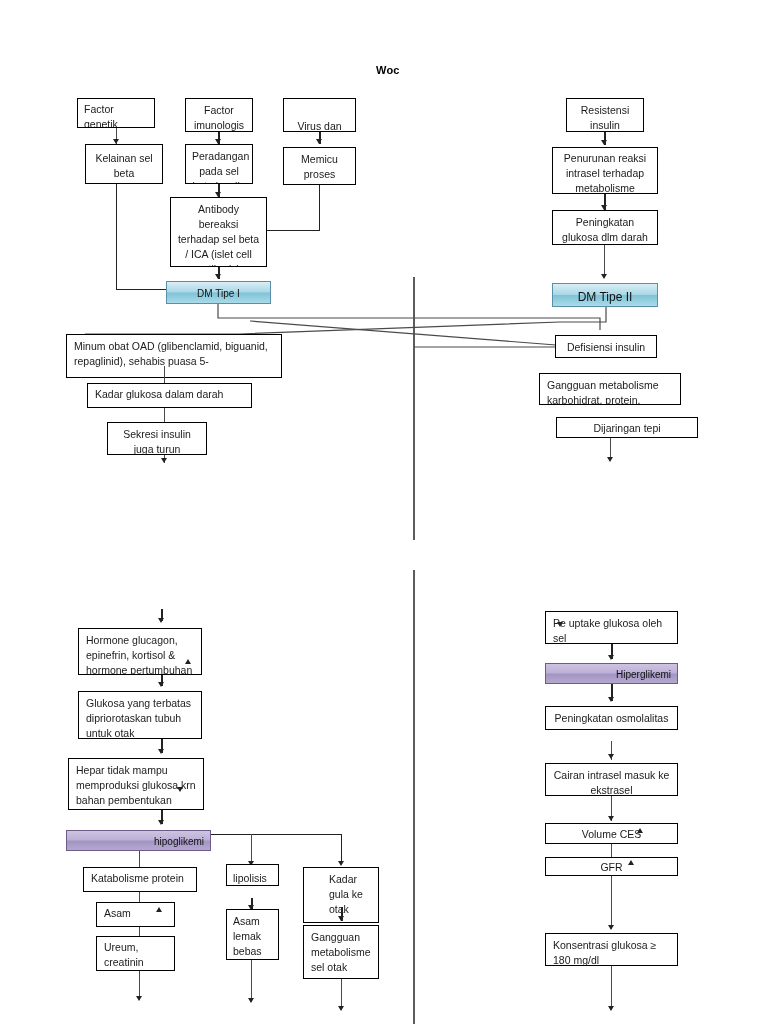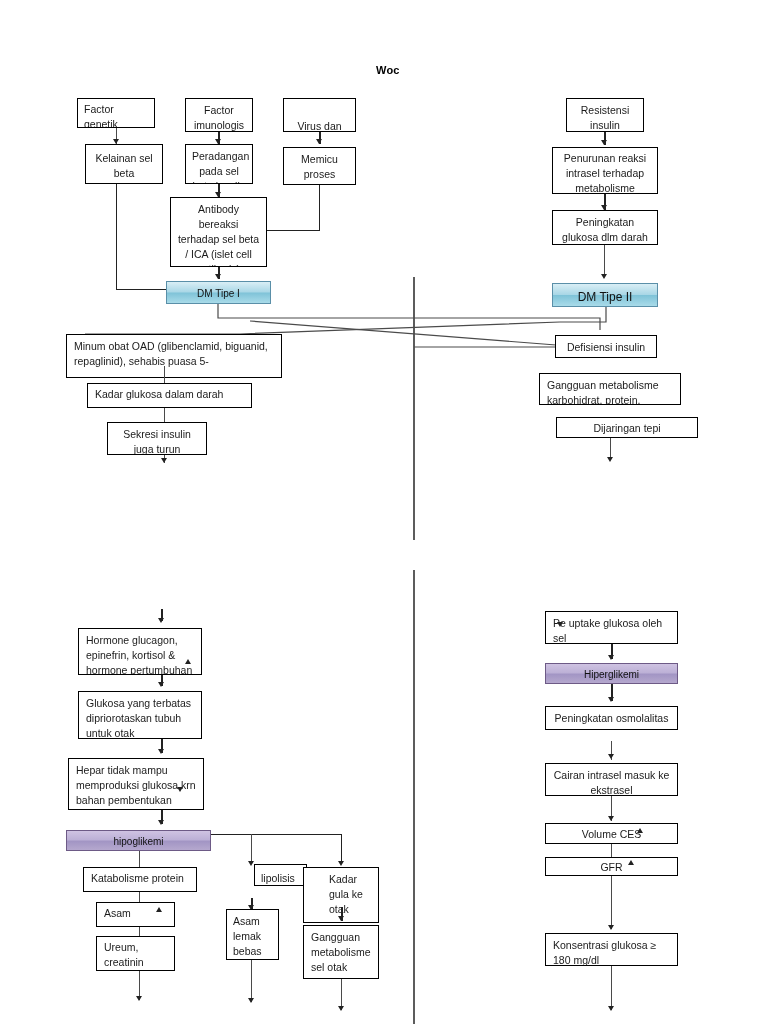--- a/index.html
+++ b/index.html
@@ -35,21 +35,21 @@
   .node.blue{
     border:1px solid #5a8fa8;
     background:linear-gradient(to bottom,#d9eef5 0%,#a9d7e6 48%,#7fc3d8 52%,#a9dbe9 100%);
     text-align:center;
     color:#111;
   }
   
   .node.purple{
     border:1px solid #6d5a86;
     background:linear-gradient(to bottom,#cfc3e2 0%,#bcb0d6 46%,#a295c4 54%,#b5a8ce 100%);
-    text-align:center;
+    text-align:right;
     color:#111;
   }
 
   
   .ln{ position:absolute; background:#4a4a4a; }
   .ln.v{ width:1px; }
   .ln.h{ height:1px; }
   .ln.dark{ background:#222; }
   .ln.thick{ width:2px; }
 
@@ -214,21 +214,21 @@
   <div class="node l" style="left:96px;top:902px;width:79px;height:25px;padding:3px 4px 0 7px;">Asam</div>
   <div class="ah up" style="left:156px;top:907px;"></div>
 
   <div class="ln v" style="left:139px;top:927px;height:9px;"></div>
 
   <div class="node l" style="left:96px;top:936px;width:79px;height:35px;padding:3px 4px 0 7px;">Ureum, creatinin</div>
 
   <div class="ln v" style="left:139px;top:971px;height:29px;"></div>
   <div class="ah" style="left:136px;top:996px;"></div>
 
-  <div class="node l" style="left:226px;top:864px;width:53px;height:22px;padding:6px 4px 0 6px;margin-left:28px;">lipolisis</div>
+  <div class="node l" style="left:226px;top:864px;width:53px;height:22px;padding:6px 4px 0 6px;">lipolisis</div>
 
   <div class="ln v dark thick" style="left:251px;top:898px;height:11px;"></div>
   <div class="ah" style="left:248px;top:905px;"></div>
 
   <div class="node l" style="left:226px;top:909px;width:53px;height:51px;padding:4px 4px 0 6px;">Asam lemak bebas</div>
 
   <div class="ln v" style="left:251px;top:960px;height:42px;"></div>
   <div class="ah" style="left:248px;top:998px;"></div>
 
   <div class="node l" style="left:303px;top:867px;width:76px;height:56px;padding:4px 4px 0 25px;">Kadar  gula ke otak</div>

